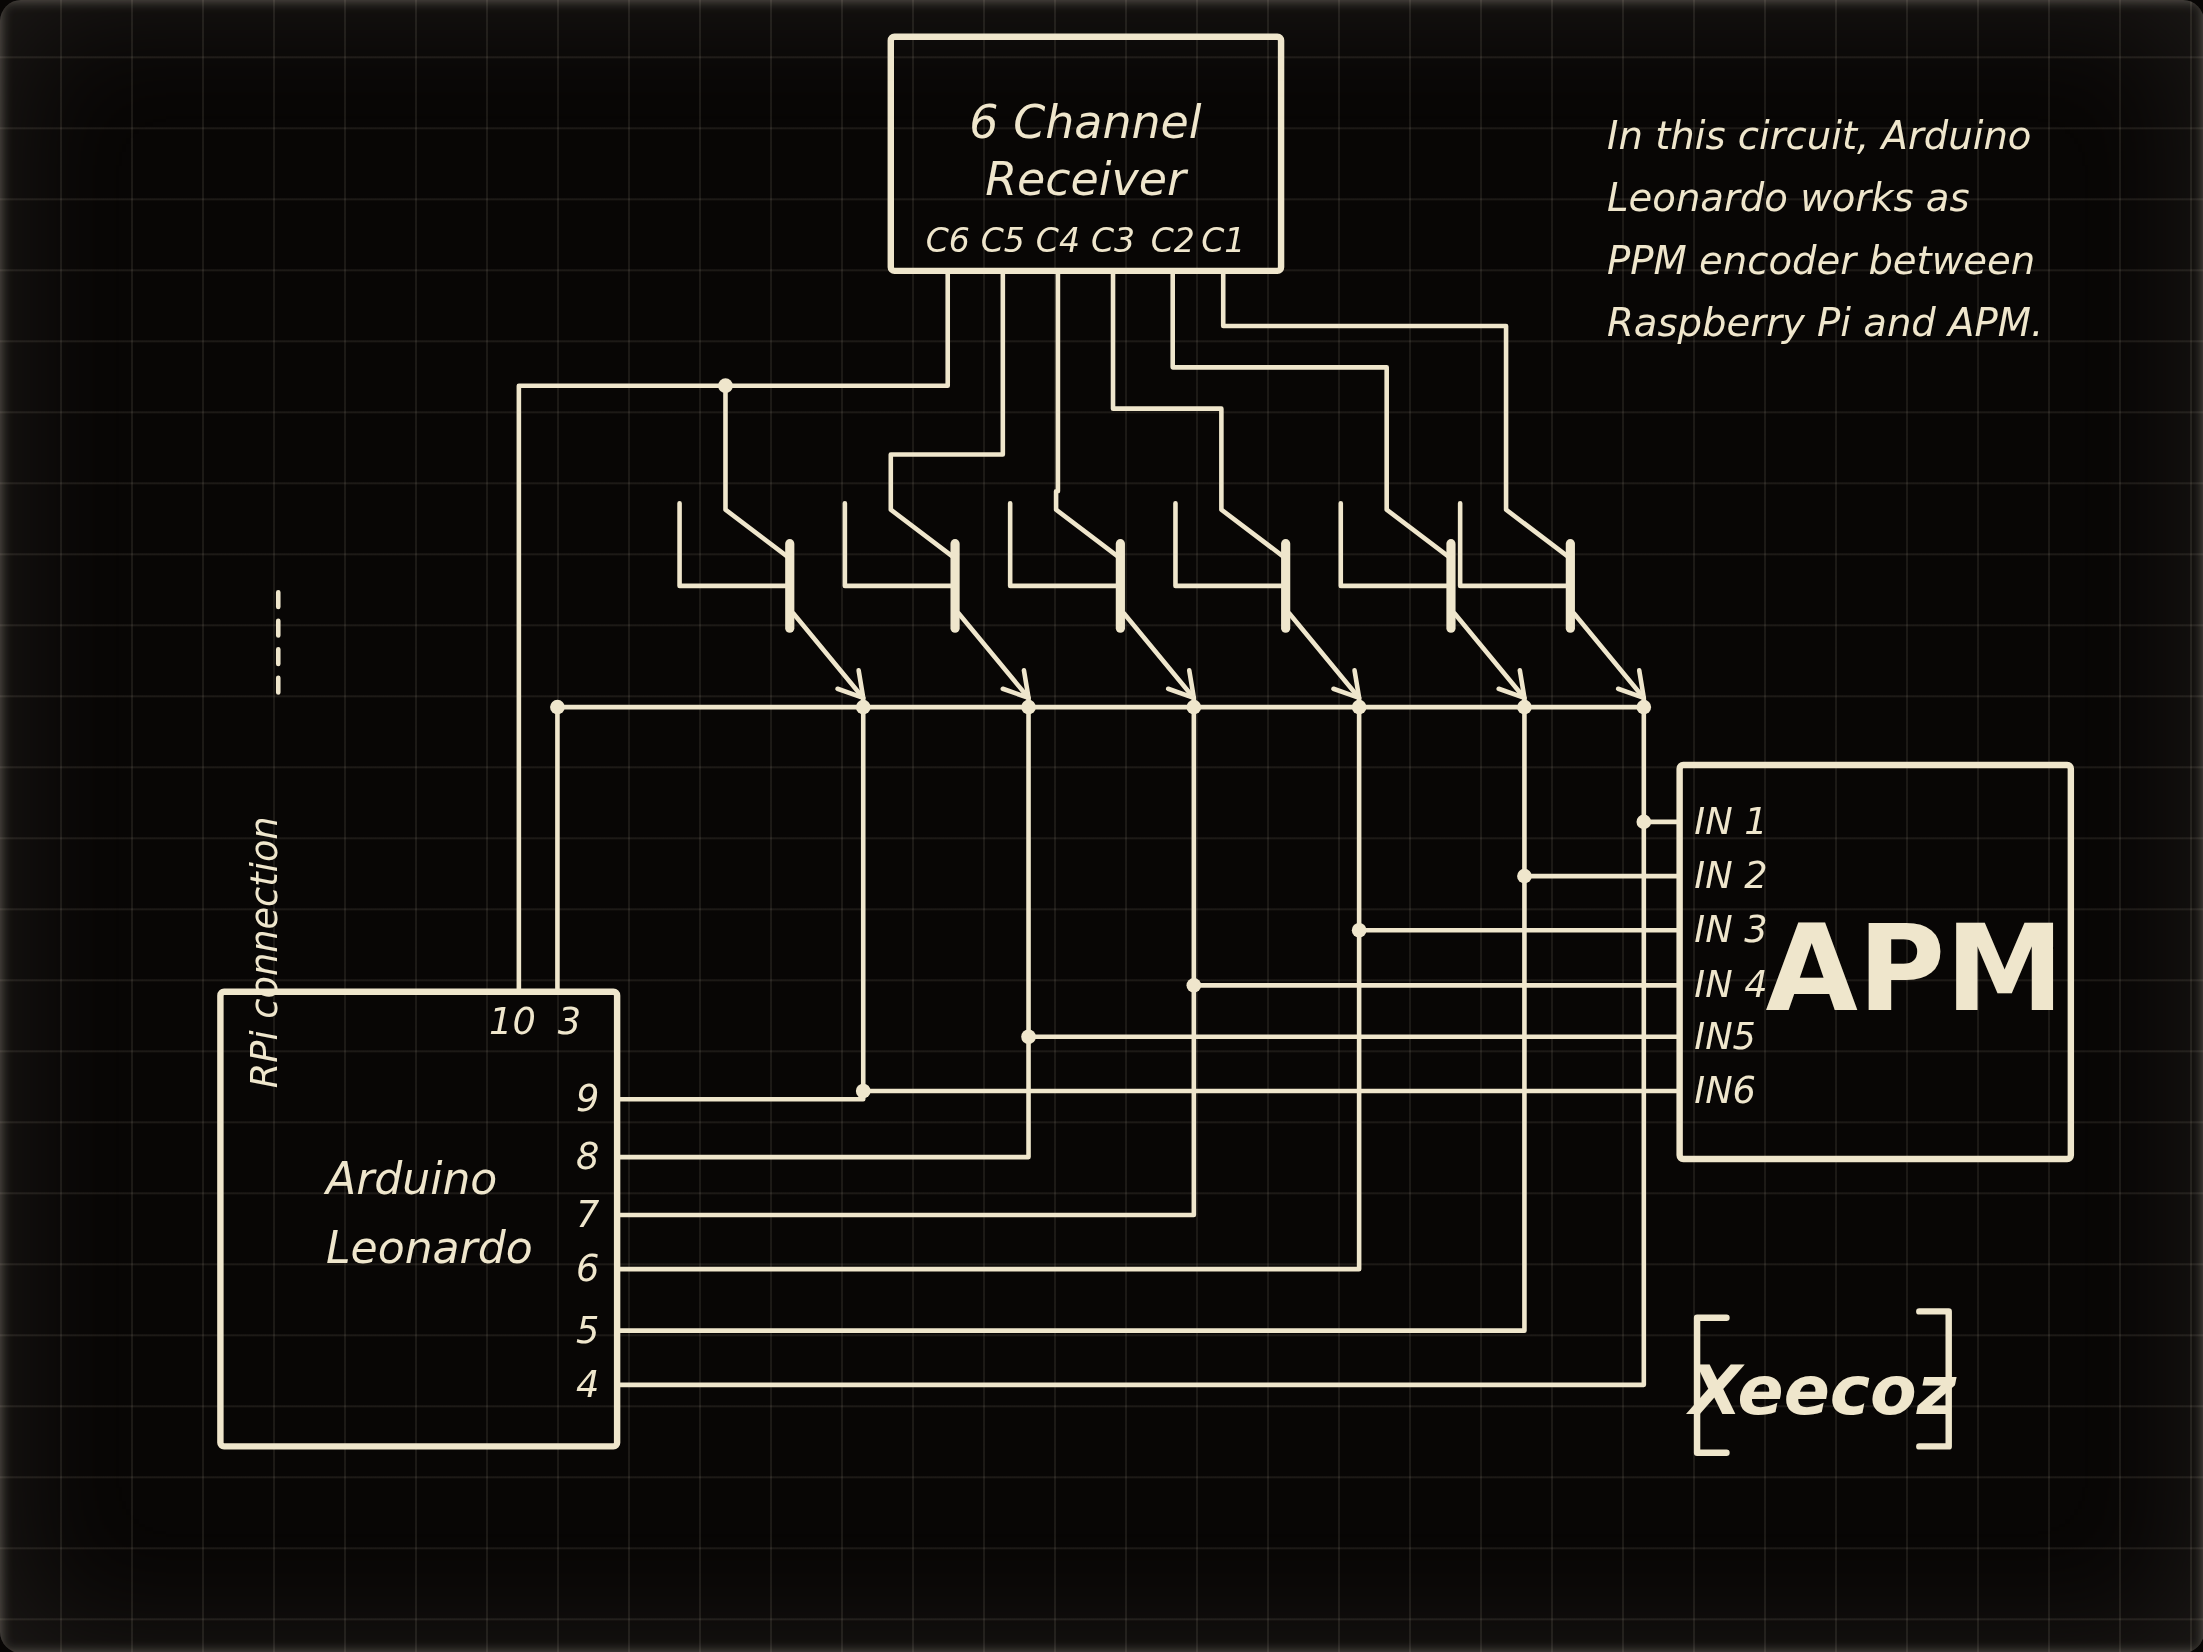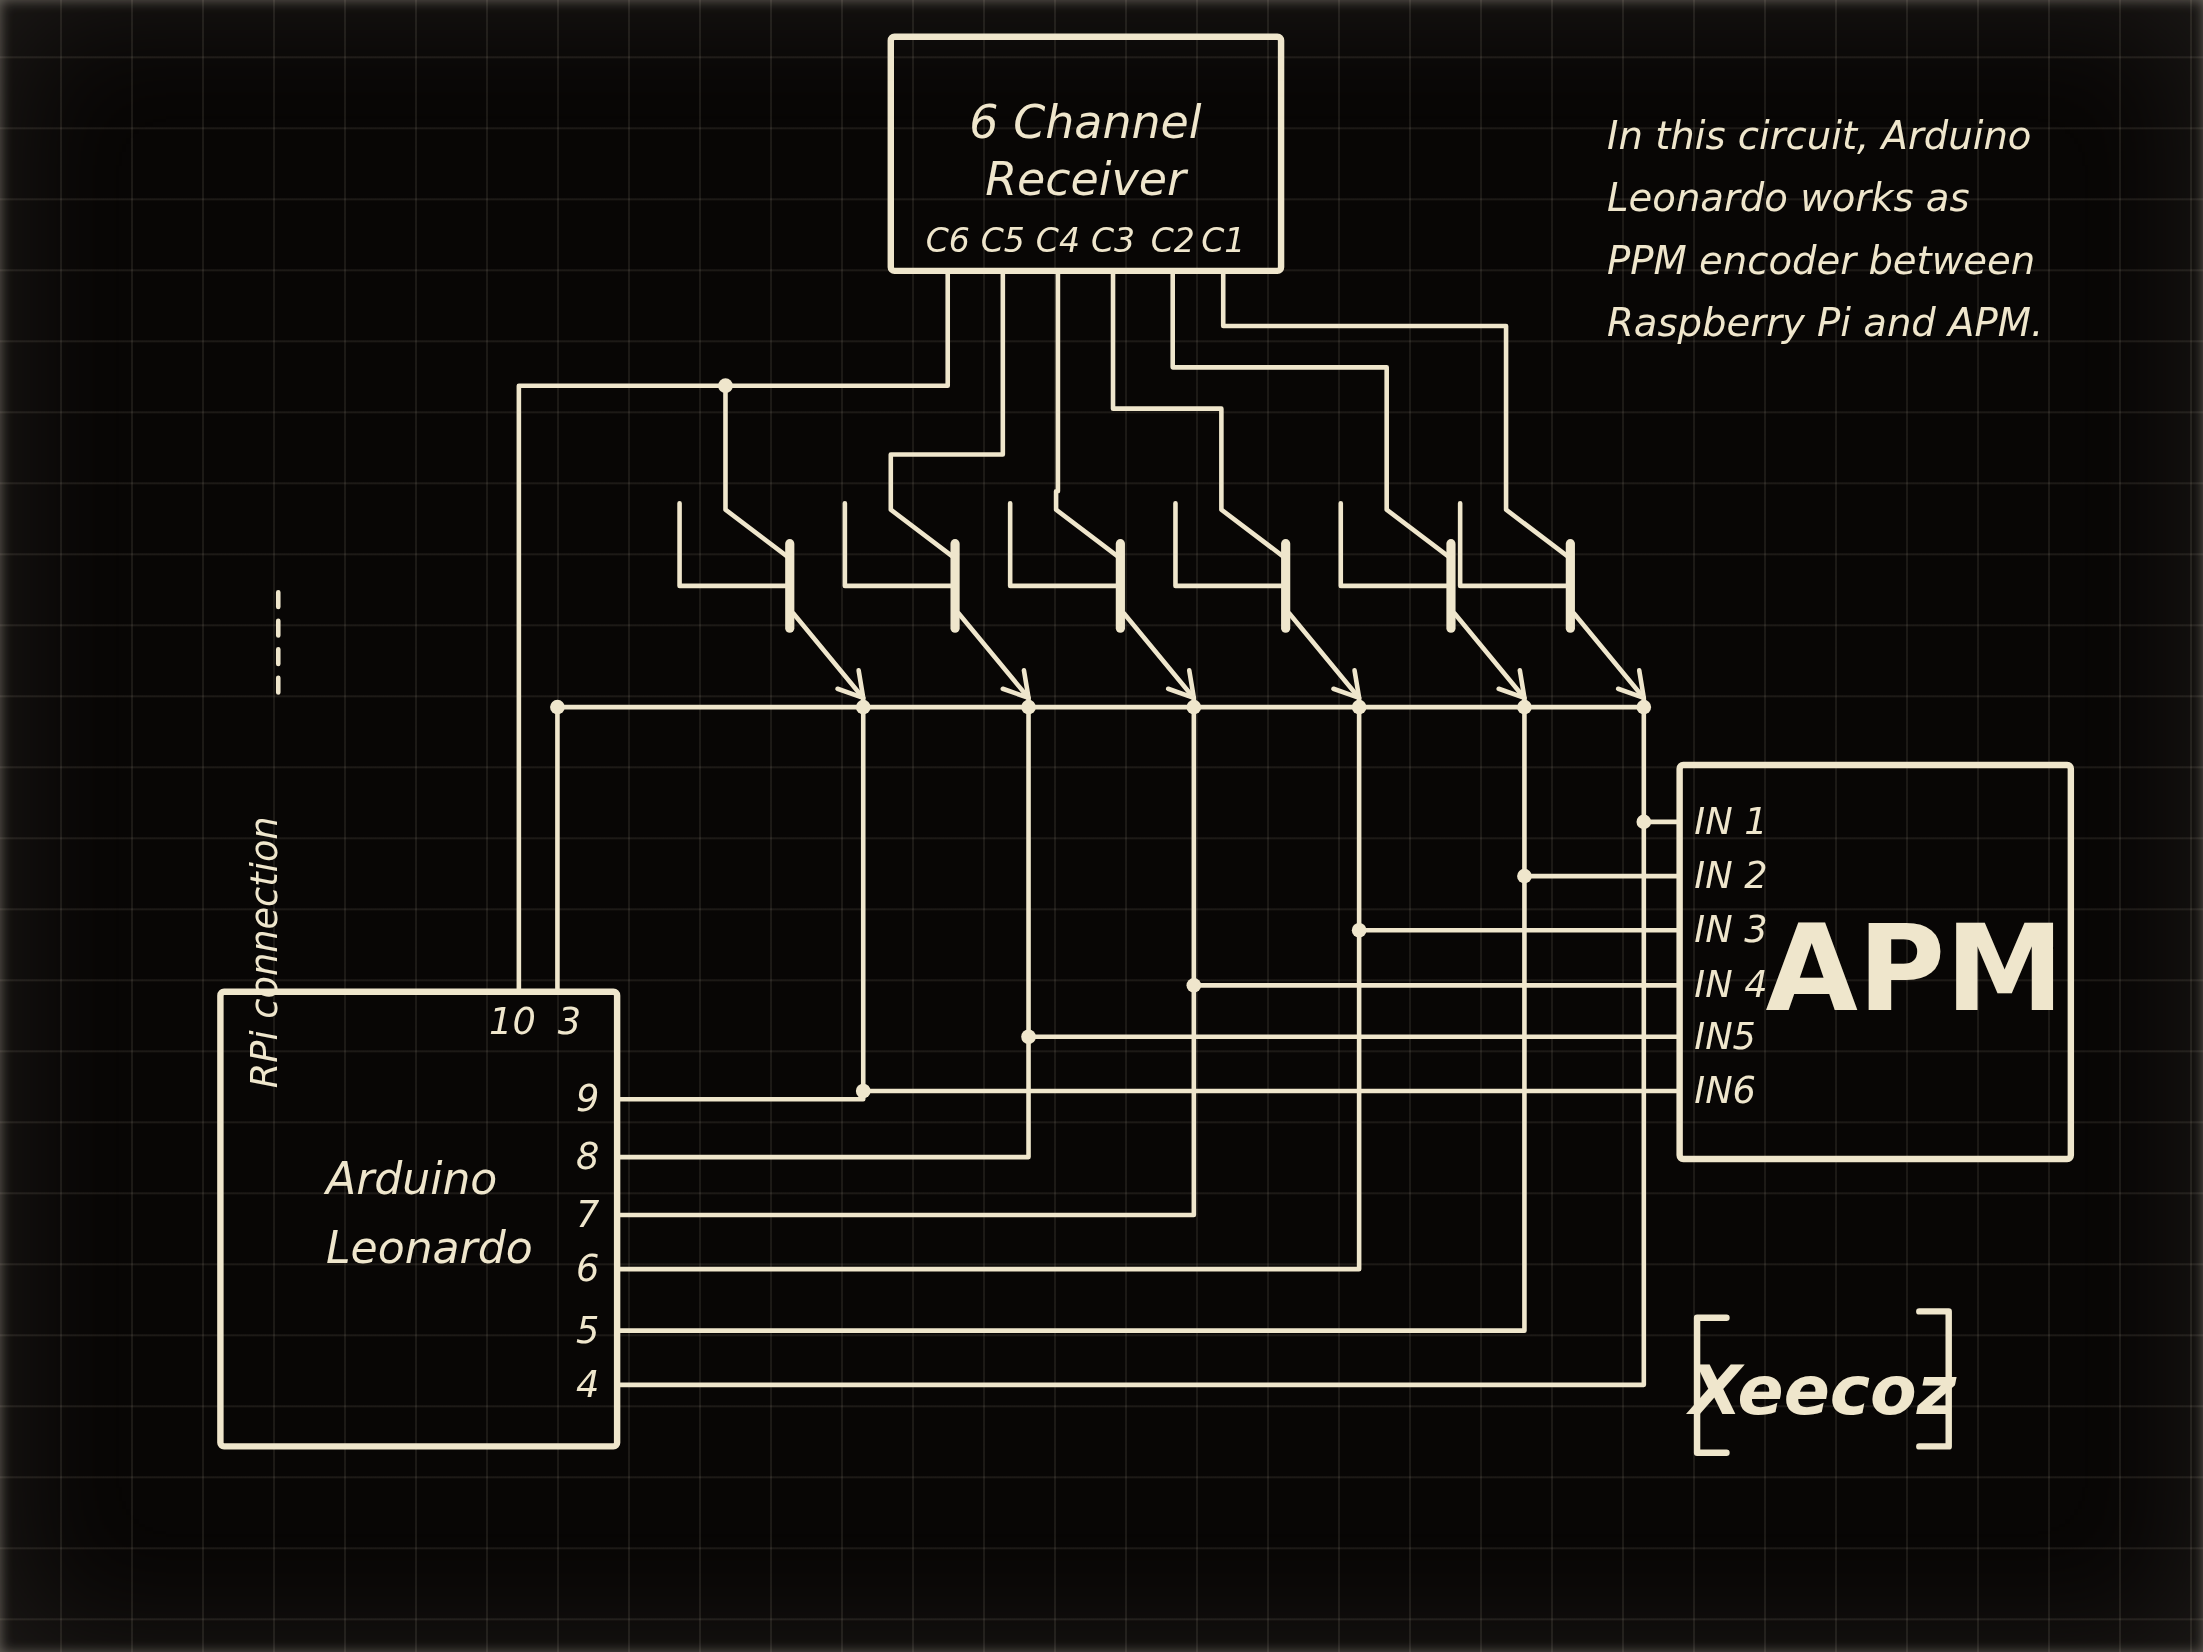--- a/index.html
+++ b/index.html
@@ -9,20 +9,21 @@
   }
   html,body{margin:0;padding:0;background:var(--bg);}
   .stage{
     position:relative;width:2204px;height:1653px;overflow:hidden;
     background-color:var(--bg);
     background-image:
       linear-gradient(var(--grid) 1.8px, transparent 1.8px),
       linear-gradient(90deg, var(--grid) 1.8px, transparent 1.8px);
     background-size:71px 71px;
     background-position:-11px -14.7px;
+    border-radius:21px;
   }
   .stage svg{position:absolute;left:0;top:0;}
   .vignette{
     position:absolute;inset:0;pointer-events:none;z-index:5;
     box-shadow:inset 0 0 13px rgba(247,240,221,0.38), inset 0 0 138px rgba(247,240,221,0.10);
   }
   .wire{fill:none;stroke:var(--ink);stroke-width:5;stroke-linecap:round;stroke-linejoin:round;}
   .bar{stroke:var(--ink);stroke-width:10;stroke-linecap:round;}
   .dashed{stroke-dasharray:16 15;}
   .box{fill:none;stroke:var(--ink);stroke-width:7;rx:4;}

